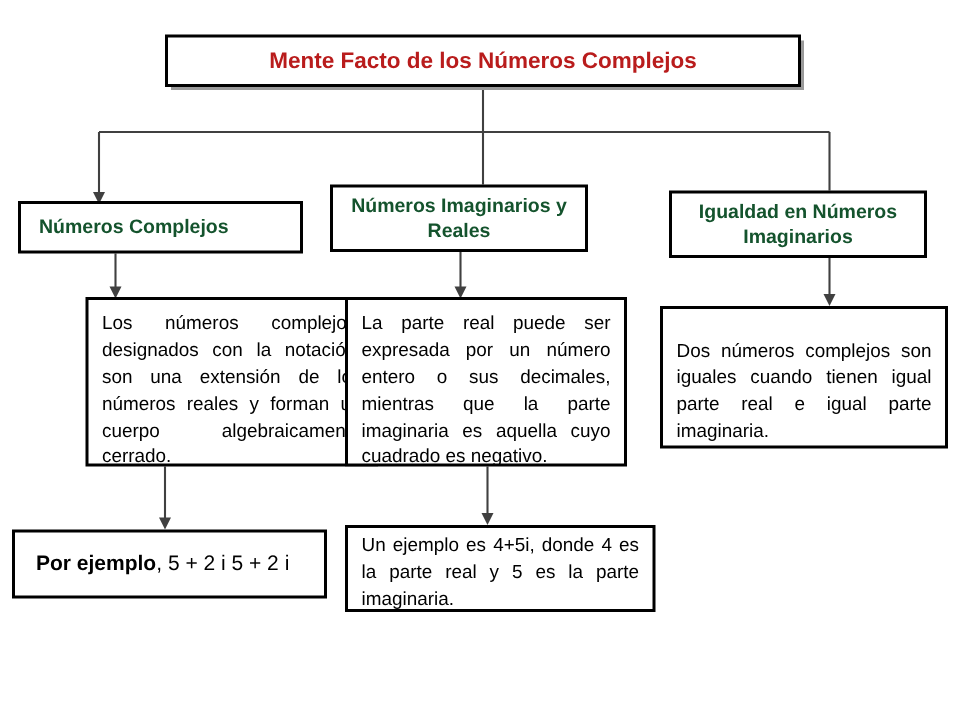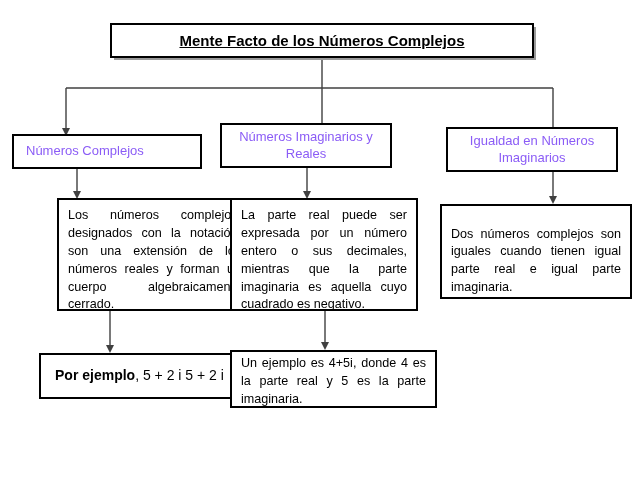--- a/index.html
+++ b/index.html
@@ -36,27 +36,26 @@
     left: 110px;
     top: 23px;
     width: 424px;
     height: 35px;
     justify-content: center;
   }
   .title-box .inner {
     text-align: center;
     font-size: 15px;
     font-weight: bold;
-    color: #000000;
-    text-decoration: underline;
+    color: #b91c1c;
   }
   .hdr-box .inner {
     font-size: 13px;
-    font-weight: normal;
-    color: #8b5cf6;
+    font-weight: bold;
+    color: #14532d;
   }
   .hdr-1 {
     left: 12px;
     top: 134px;
     width: 190px;
     height: 35px;
   }
   .hdr-1 .inner { text-align: left; padding-left: 12px; }
   .hdr-2 {
     left: 220px;
@@ -101,21 +100,20 @@
     top: 204px;
     width: 192px;
     height: 95px;
     align-items: flex-end;
   }
   .ex-1 {
     left: 8px;
     top: 353px;
     width: 210px;
     height: 46px;
-    margin-left: 31px;
   }
   .ex-1 .inner {
     font-size: 14px;
     text-align: left;
     padding-left: 14px;
     color: #000;
   }
   .ex-1 .strong { font-weight: bold; }
   .ex-2 {
     left: 230px;

